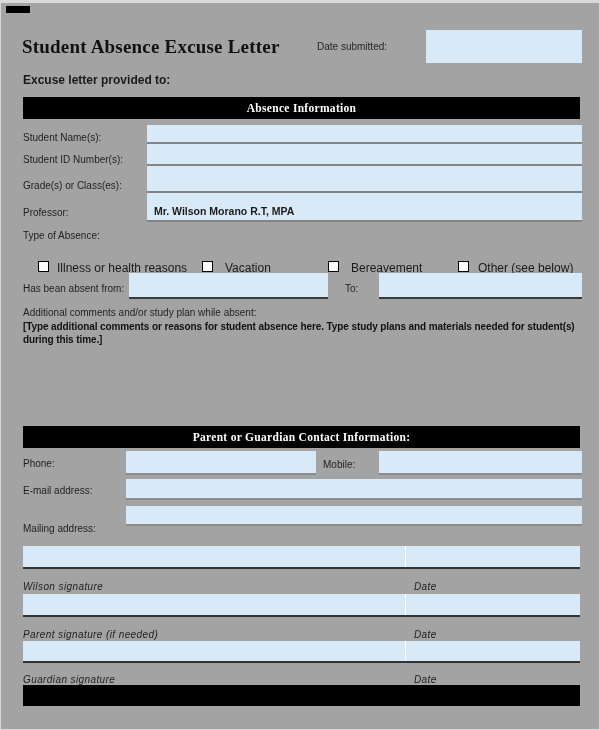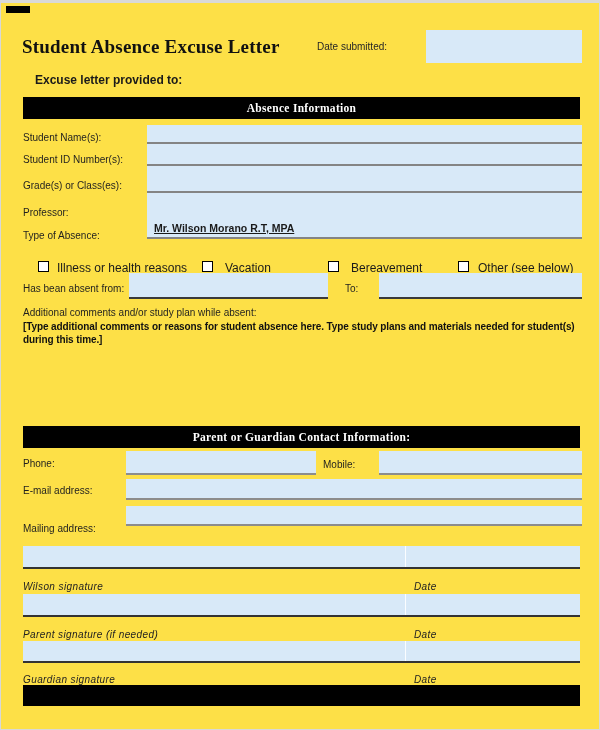--- a/index.html
+++ b/index.html
@@ -1,17 +1,17 @@
 <!DOCTYPE html>
 <html style="--blue: #d8e9f8; --bar: #000000;"><head>
 <meta charset="utf-8">
 <style>
   html,body{margin:0;padding:0;background:#fff;}
   .page{
-    position:relative;width:600px;height:730px;background:#fde047;
+    position:relative;width:600px;height:730px;background:#a3a3a3;
     box-sizing:border-box;border:1px solid #d8d8d8;border-top:3px solid #d9d9d9;
     font-family:"Liberation Sans",sans-serif;color:#1a1a1a;overflow:hidden;
   }
   .abs{position:absolute;}
   .blue{background:var(--blue,#d8e9f8);}
   .bar{
     background:var(--bar,#000);color:#fff;text-align:center;
     font-family:"Liberation Serif",serif;font-weight:bold;font-size:11.5px;
     line-height:22px;letter-spacing:.3px;
   }
@@ -45,28 +45,28 @@
 <div class="page">
 
   <div class="abs corner" style="left:5px;top:3px;width:24px;height:7px;"></div>
 
   <div class="abs title" style="left:21px;top:33px;">Student Absence Excuse Letter</div>
   <div class="abs lbl-sm" style="left:316px;top:38px;">Date submitted:</div>
   <div class="abs blue field-box" style="left:425px;top:27px;width:156px;height:33px;">
     <span class="val-txt"></span>
   </div>
 
-  <div class="abs bold-lbl" style="left:22px;top:64px;line-height:26px;margin-left:12px;">Excuse letter provided to:</div>
+  <div class="abs bold-lbl" style="left:22px;top:64px;line-height:26px;">Excuse letter provided to:</div>
 
   <div class="abs bar" style="left:22px;top:94px;width:557px;height:22px;">Absence Information</div>
 
   <div class="abs frow" style="left:146px;top:122px;width:435px;height:19px;"></div>
   <div class="abs frow" style="left:146px;top:141px;width:435px;height:22px;"></div>
   <div class="abs frow" style="left:146px;top:163px;width:435px;height:27px;"></div>
-  <div class="abs frow frow4" style="left:146px;top:190px;width:435px;height:46px;text-decoration:underline;">
+  <div class="abs frow frow4" style="left:146px;top:190px;width:435px;height:29px;">
     <span class="prof-val">Mr. Wilson Morano R.T, MPA</span>
   </div>
 
   <div class="abs lbl" style="left:22px;top:129px;">Student Name(s):</div>
   <div class="abs lbl" style="left:22px;top:151px;">Student ID Number(s):</div>
   <div class="abs lbl" style="left:22px;top:177px;">Grade(s) or Class(es):</div>
   <div class="abs lbl" style="left:22px;top:204px;">Professor:</div>
 
   <div class="abs lbl" style="left:22px;top:227px;">Type of Absence:</div>
 

